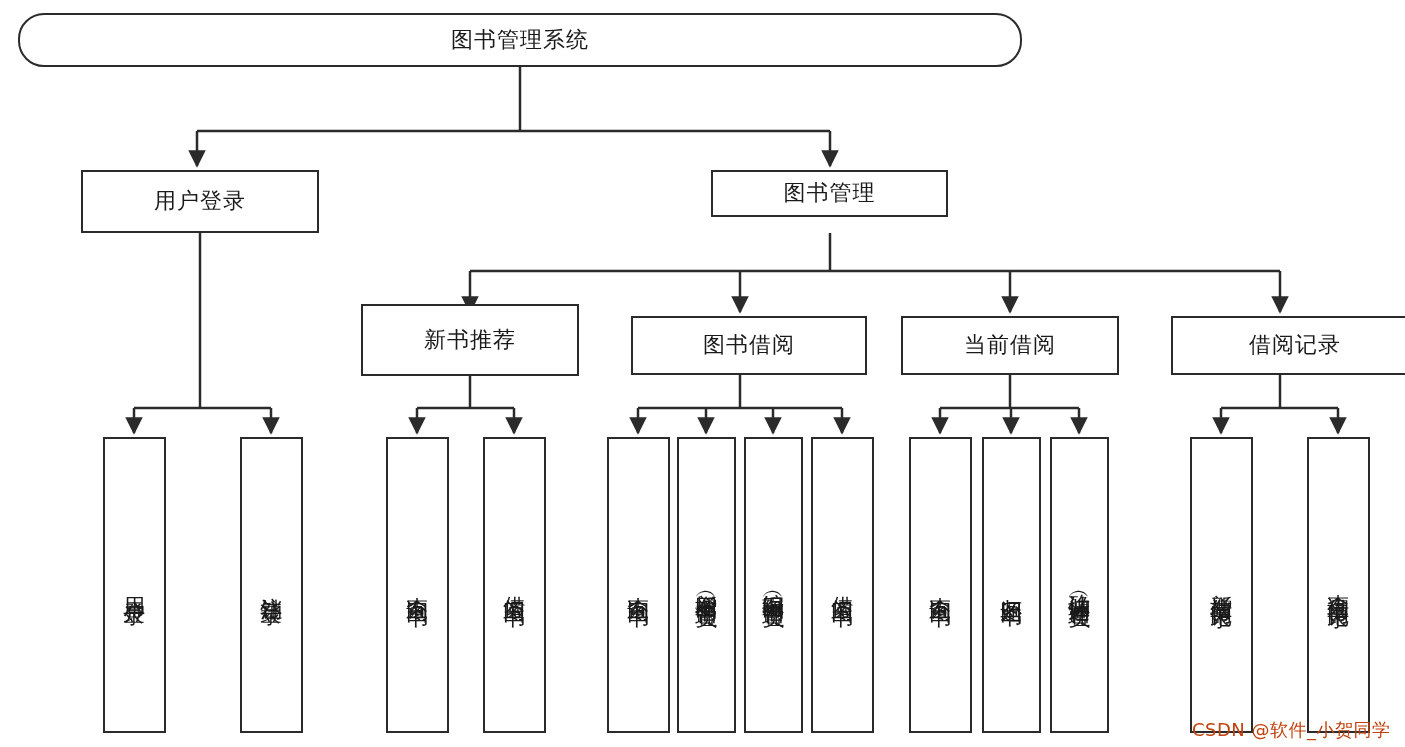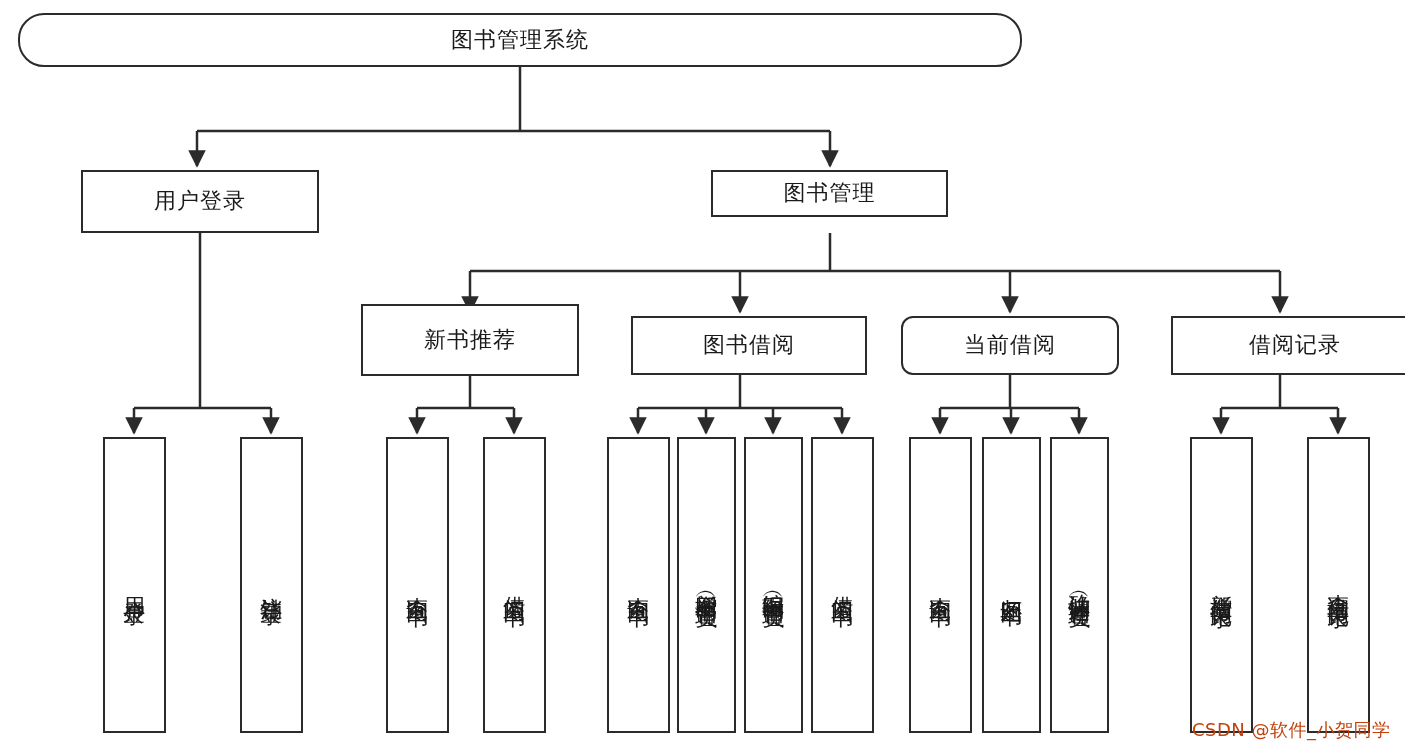--- a/index.html
+++ b/index.html
@@ -124,21 +124,21 @@
   <div class="node horiz" style="left:711px; top:170px; width:237px; height:47px;">
     <span>图书管理</span>
   </div>
 
   <div class="node horiz" style="left:361px; top:304px; width:218px; height:72px;">
     <span>新书推荐</span>
   </div>
   <div class="node horiz" style="left:631px; top:316px; width:236px; height:59px;">
     <span>图书借阅</span>
   </div>
-  <div class="node horiz" style="left:901px; top:316px; width:218px; height:59px;border-radius:12px;">
+  <div class="node horiz" style="left:901px; top:316px; width:218px; height:59px;">
     <span>当前借阅</span>
   </div>
   <div class="node horiz" style="left:1171px; top:316px; width:248px; height:59px;">
     <span>借阅记录</span>
   </div>
 
   <div class="node vert" style="left:103px; top:437px; width:63px; height:296px;">
     <span>用户登录</span>
   </div>
   <div class="node vert" style="left:240px; top:437px; width:63px; height:296px;">

